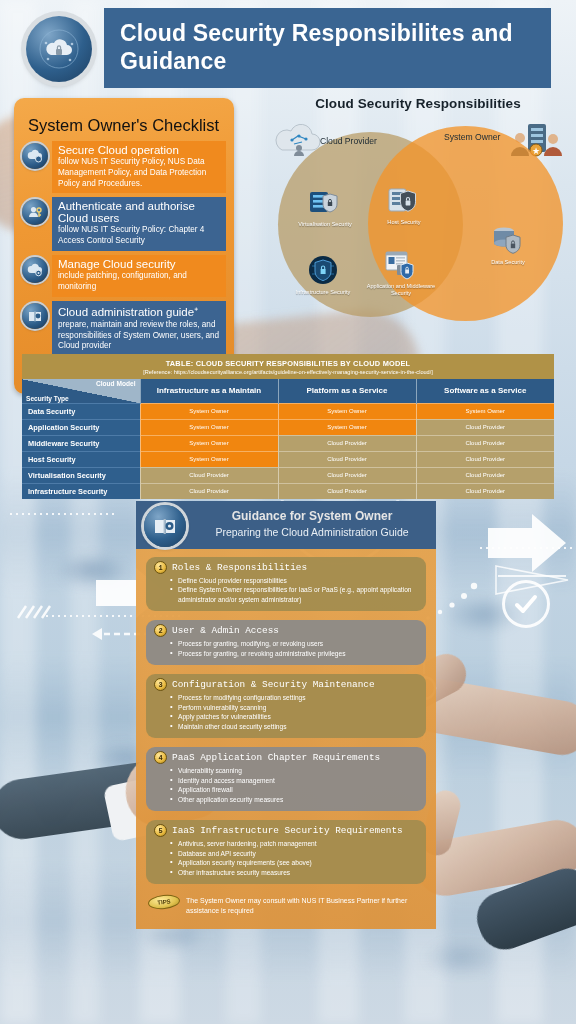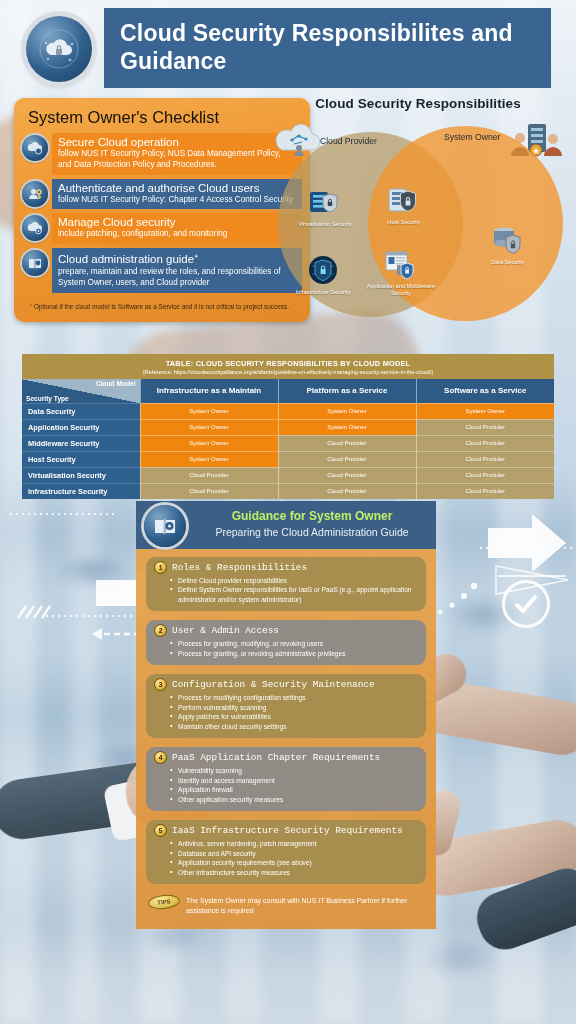--- a/index.html
+++ b/index.html
@@ -75,23 +75,23 @@
     display: flex; align-items: center; justify-content: center;
   }
   .header-bar {
     position: absolute; left: 104px; top: 0; width: 447px; height: 80px;
     background: #3a6592; display: flex; align-items: center; padding: 0 16px;
   }
   .header-title { color:#fff; font-size: 23px; font-weight: bold; line-height: 1.2; letter-spacing:.2px; }
 
   
   .checklist {
-    position: absolute; left: 14px; top: 98px; width: 296px; z-index: 5;
+    position: absolute; left: 14px; top: 98px; width: 220px; z-index: 5;
     background: linear-gradient(170deg,#f4a94a 0%, #ef9833 40%, #e38a28 100%);
-    border-radius: 10px; padding: 8px 8px 10px 8px;
+    border-radius: 10px; padding: 16px 8px 10px 8px;
     box-shadow: 0 2px 5px rgba(0,0,0,.25);
   }
   .checklist-title { font-size: 16.5px; color:#111; padding: 2px 4px 6px 6px; }
   .ck-row { display: flex; align-items: flex-start; margin-bottom: 4px; }
   .ck-icon {
     flex: 0 0 auto; width: 26px; height: 26px; border-radius: 50%; margin: 2px 4px 0 0;
     background: radial-gradient(circle at 33% 27%, #79a3c6, #2c5c89 58%, #17314c);
     box-shadow: 0 0 0 2px #c9ced3, 0 1px 3px rgba(0,0,0,.5);
     display:flex; align-items:center; justify-content:center;
   }
@@ -142,21 +142,21 @@
 
   
   .guid { position: absolute; left: 136px; top: 501px; width: 300px; z-index: 6; }
   .guid-head { background: #3c5f87; height: 48px; position: relative; }
   .guid-logo {
     position:absolute; left: 8px; top: 4px; width: 42px; height: 42px; border-radius:50%;
     background: radial-gradient(circle at 34% 28%, #7fa6c8, #2e5f8c 55%, #1d3f61);
     box-shadow: 0 0 0 3px #cfd5da, 0 1px 4px rgba(0,0,0,.45);
     display:flex; align-items:center; justify-content:center;
   }
-  .guid-t { position:absolute; left: 56px; right: 4px; top: 8px; text-align:center; color:#bef264; font-size: 12px; font-weight:bold; }
+  .guid-t { position:absolute; left: 56px; right: 4px; top: 8px; text-align:center; color:#e5e5e5; font-size: 12px; font-weight:bold; }
   .guid-s { position:absolute; left: 56px; right: 4px; top: 25px; text-align:center; color:#e9eff5; font-size: 10.5px; }
   .guid-body {
     background: linear-gradient(180deg, rgba(230,160,70,.92), rgba(222,146,56,.92));
     padding: 8px 10px 12px 10px;
   }
   .step { border-radius: 9px; padding: 4px 8px 7px 8px; margin-bottom: 9px; position:relative; }
   .step.gold { background: rgba(163,140,79,.93); }
   .step.grey { background: rgba(138,138,138,.92); }
   .step-h { display:flex; align-items:center; gap:5px; margin-bottom: 2px; font-family: Liberation Mono, monospace; }
   .step-n {

